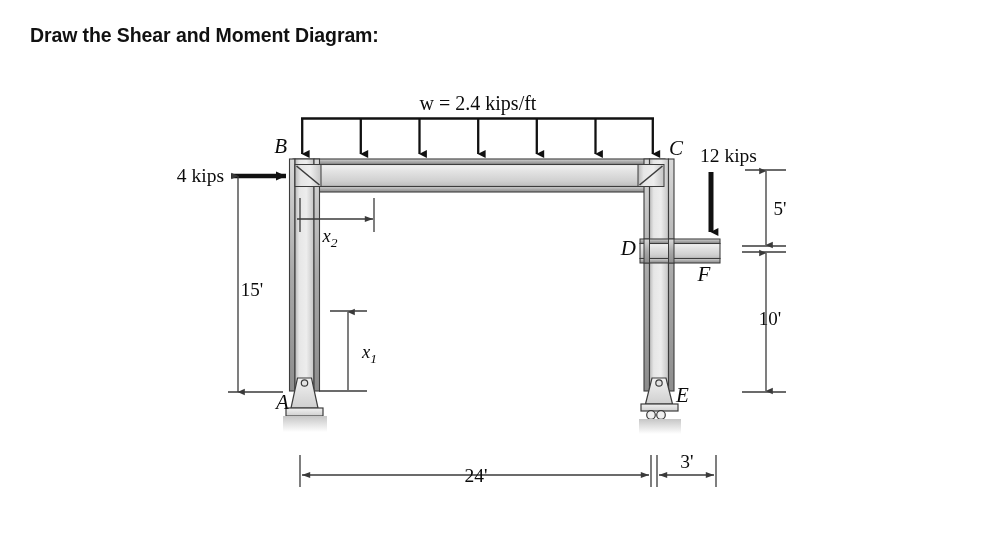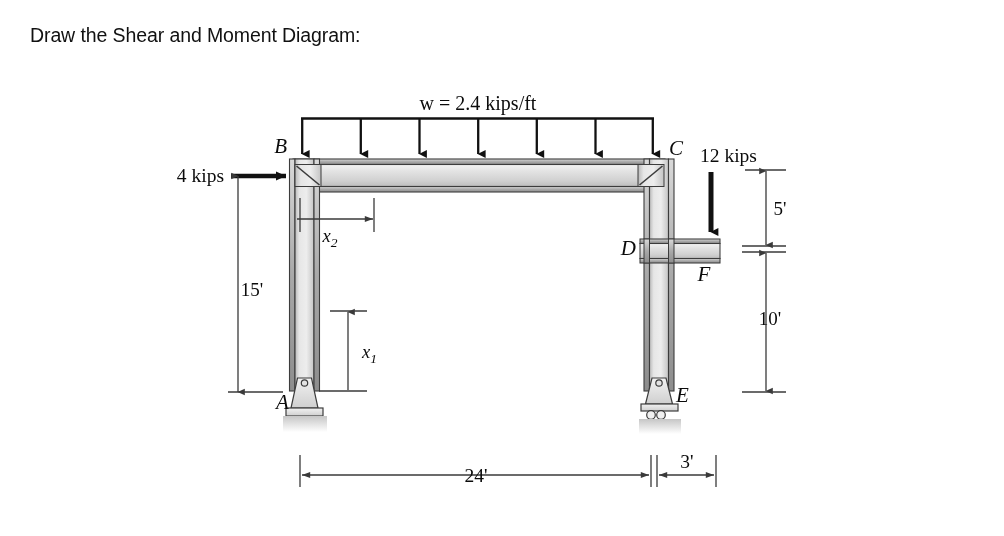--- a/index.html
+++ b/index.html
@@ -19,21 +19,21 @@
     left: 0; top: 0;
     width: 1004px;
     height: 536px;
     background: #ffffff;
   }
   .prompt-title {
     position: absolute;
     left: 30px;
     top: 24px;
     font-family: "Liberation Sans", sans-serif;
-    font-weight: normal;
+    font-weight: bold;
     font-size: 19.5px;
     color: #111111;
     letter-spacing: -0.1px;
     white-space: nowrap;
   }
   #figure-svg {
     position: absolute;
     left: 0;
     top: 0;
   }

